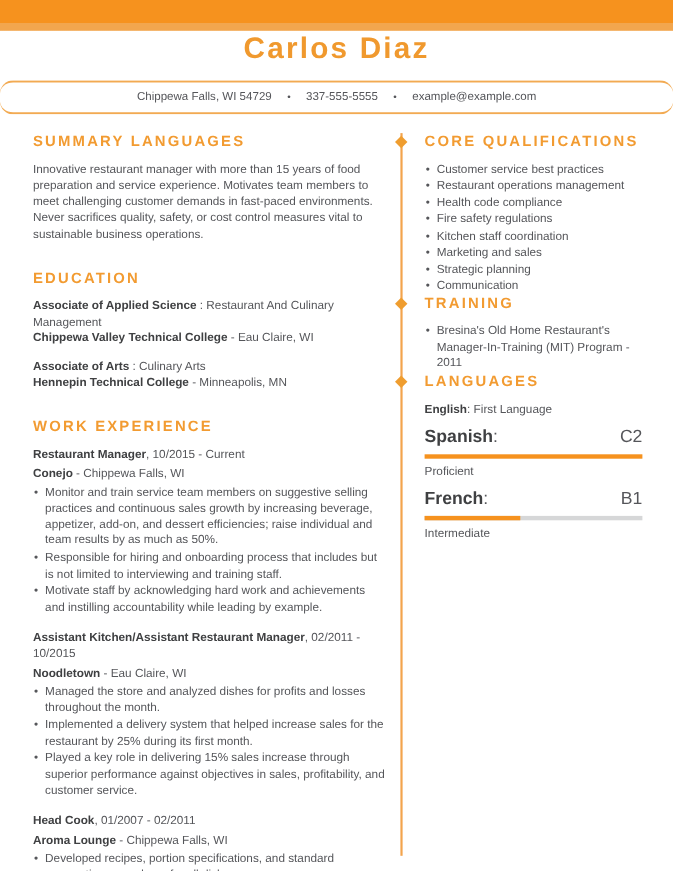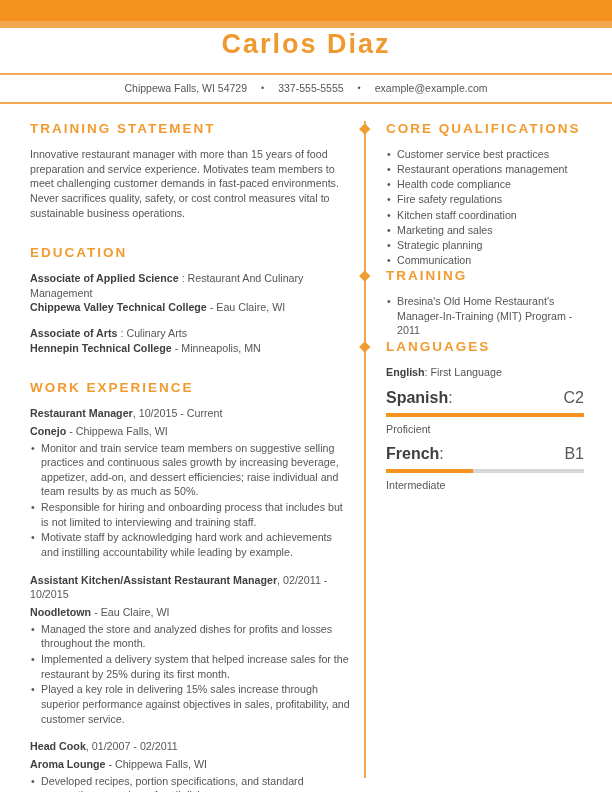--- a/index.html
+++ b/index.html
@@ -19,21 +19,21 @@
   .name {
     margin-top: 1px; text-align: center;
     font-size: 27px; font-weight: bold; letter-spacing: 2px;
     color: #F0992E;
   }
   .contactbar {
     margin-top: 13px;
     border-top: 2px solid #F2AA52; border-bottom: 2px solid #F2AA52;
     padding: 7px 0 8px 0;
     display: flex; justify-content: center; align-items: center;
-    font-size: 10.5px; color: #55565A;
+    font-size: 10.5px; color: #55565A; border-radius: 12px;
   }
   .contactbar .dot { margin: 0 14px; font-size: 9px; color: #55565A; }
 
   
   .content { display: flex; padding: 17px 28px 0 30px; }
   .col-left { width: 334px; padding-right: 14px; }
   .col-right {
     flex: 1; border-left: 2px solid #F3A44D; padding-left: 20px;
     height: 657px; position: relative;
   }
@@ -91,21 +91,21 @@
     <span>337-555-5555</span>
     <span class="dot">•</span>
     <span>example@example.com</span>
   </div>
 
   <div class="content">
 
     <div class="col-left">
 
       <section>
-        <h2 class="sec-title">TRAINING STATEMENT</h2>
+        <h2 class="sec-title">SUMMARY LANGUAGES</h2>
         <p>Innovative restaurant manager with more than 15 years of food preparation and service experience. Motivates team members to meet challenging customer demands in fast-paced environments. Never sacrifices quality, safety, or cost control measures vital to sustainable business operations.</p>
       </section>
 
       <section>
         <h2 class="sec-title">EDUCATION</h2>
         <div class="edu-entry">
           <p><b>Associate of Applied Science</b><span> : Restaurant And Culinary Management</span></p>
           <p><b>Chippewa Valley Technical College</b><span> - Eau Claire, WI</span></p>
         </div>
         <div class="edu-entry">

